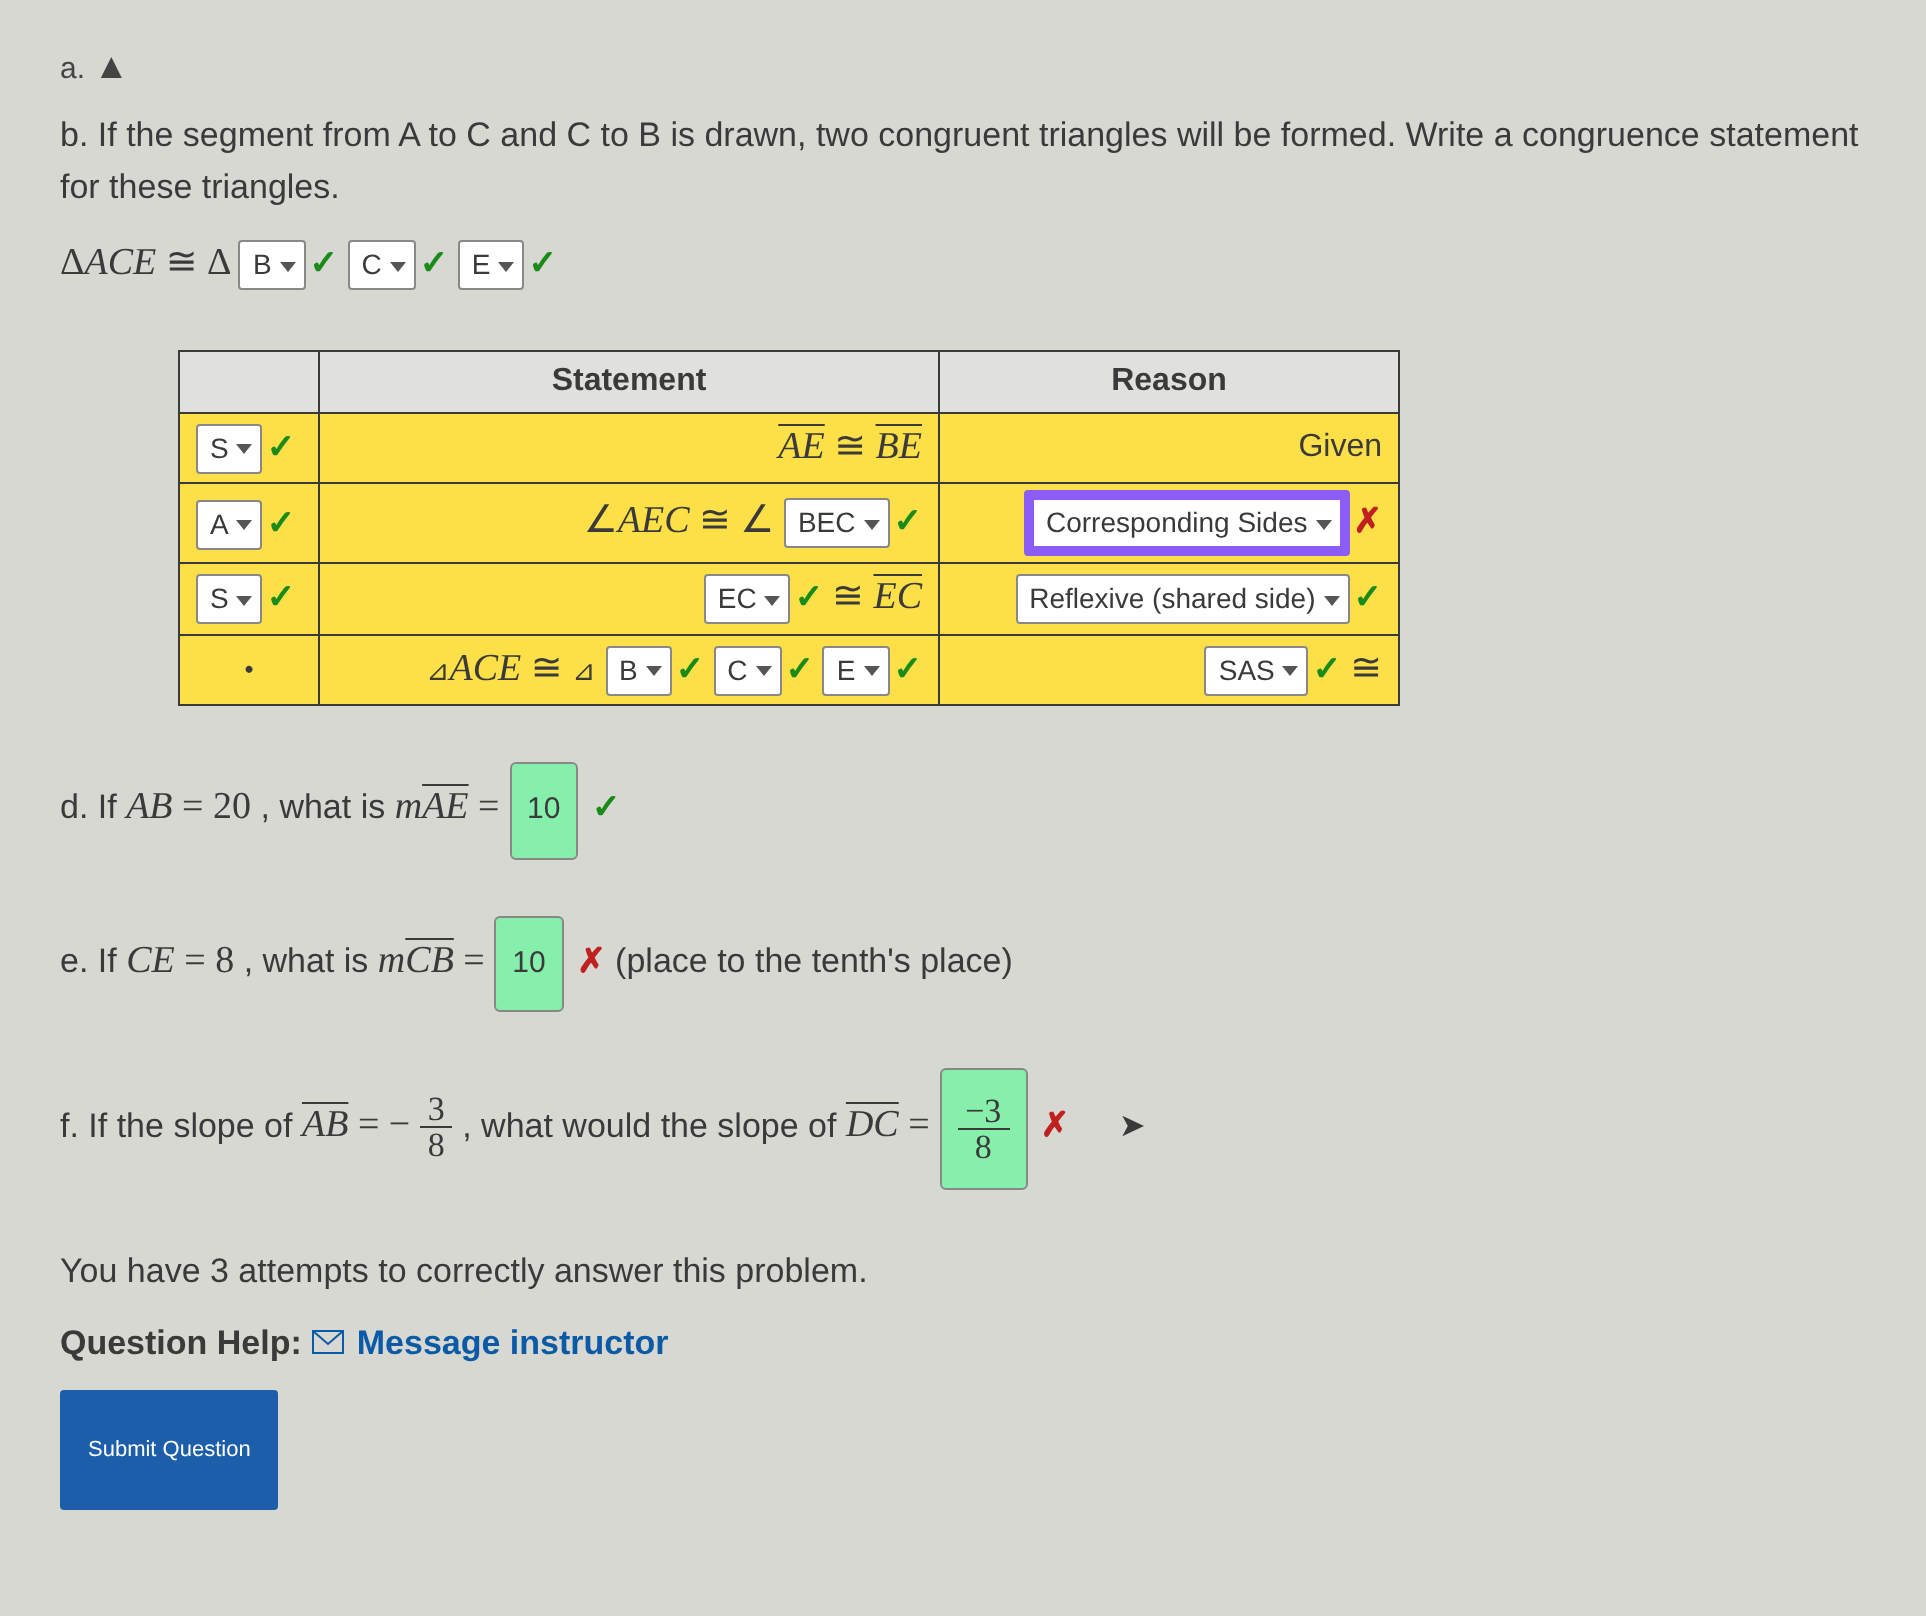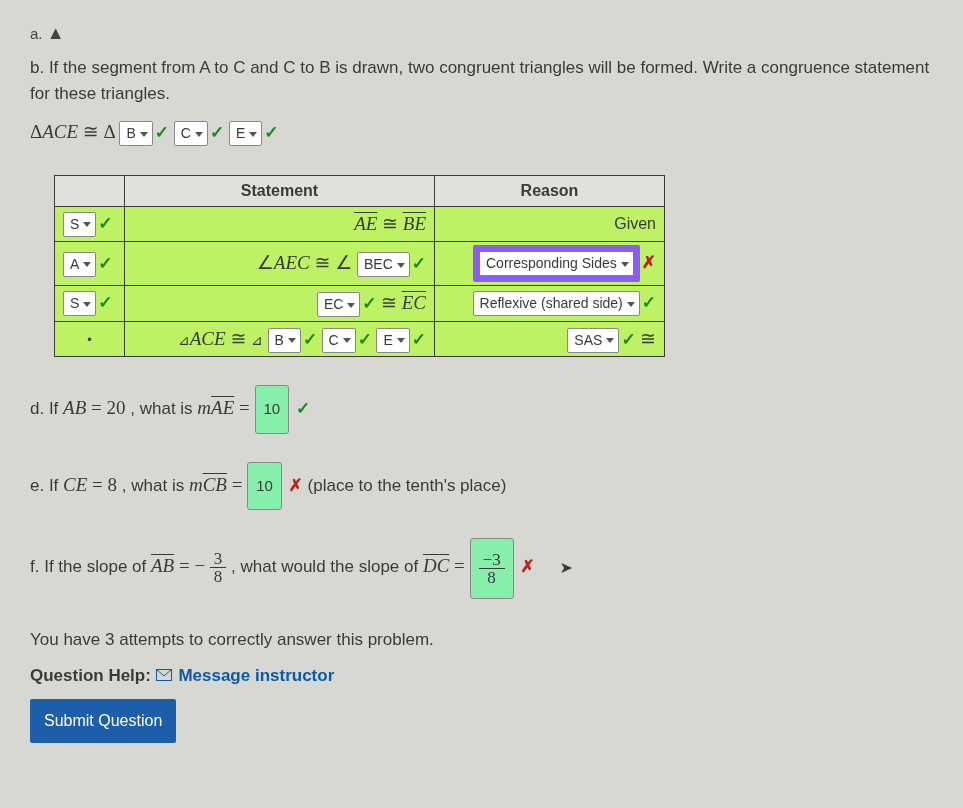--- a/index.html
+++ b/index.html
@@ -30,21 +30,21 @@
     border-radius: 2px;
     padding: 1px 16px 1px 6px;
     font-family: Arial, sans-serif;
     font-style: normal;
     font-size: 14px;
     position: relative;
     min-width: 18px;
     text-align: center;
     vertical-align: baseline;
   }
-  .dropdown.red-border { border: 7px solid #8b5cf6; }
+  .dropdown.red-border { border: 5px solid #8b5cf6; }
   .dropdown::after {
     content: "";
     position: absolute;
     right: 4px;
     top: 50%;
     margin-top: -2px;
     border-left: 4px solid transparent;
     border-right: 4px solid transparent;
     border-top: 5px solid #555;
   }
@@ -70,22 +70,22 @@
   }
   .cross {
     color: #c02020;
     font-style: normal;
     font-size: 17px;
     margin-left: 2px;
     font-weight: bold;
   }
   table.proof {
     border-collapse: collapse;
-    margin: 10px 0 10px 24px;
-    background: #bef264;
+    margin: 10px 0 10px 59px;
+    background: #fde047;
   }
   table.proof th, table.proof td {
     border: 1px solid #3a3a3a;
     padding: 3px 8px;
     font-size: 16px;
     vertical-align: middle;
   }
   table.proof th { font-weight: bold; text-align: center; background:#e0e0dc;}
   table.proof td.stmt { text-align: right; min-width: 310px; }
   table.proof td.rsn { text-align: right; min-width: 230px; }
@@ -101,22 +101,22 @@
   }
   .frac .num { display: block; border-bottom: 1.2px solid #3a3a3a; padding: 0 4px; }
   .frac .den { display: block; padding: 0 4px; }
   .link {
     color: #0b5aa6;
   }
   .submit-btn {
     background: #1c5eaa;
     color: #fff;
     border: none;
-    padding: 13px 14px;
-    font-size: 16px;
+    padding: 24px 14px;
+    font-size: 11px;
     margin-top: 10px;
     border-radius: 2px;
   }
   .env-icon { display:inline-block; vertical-align:middle; margin-right:2px;}
   .cursor-icon { display:inline-block; font-size:16px; vertical-align:middle; margin-left:20px;}
   .dot { font-style:normal; font-size:13px; display:inline-block; width:10px; text-align:center;}
   .small-a { font-size:15px; color:#444; margin-bottom:8px;}
 </style>
 </head>
 <body>

